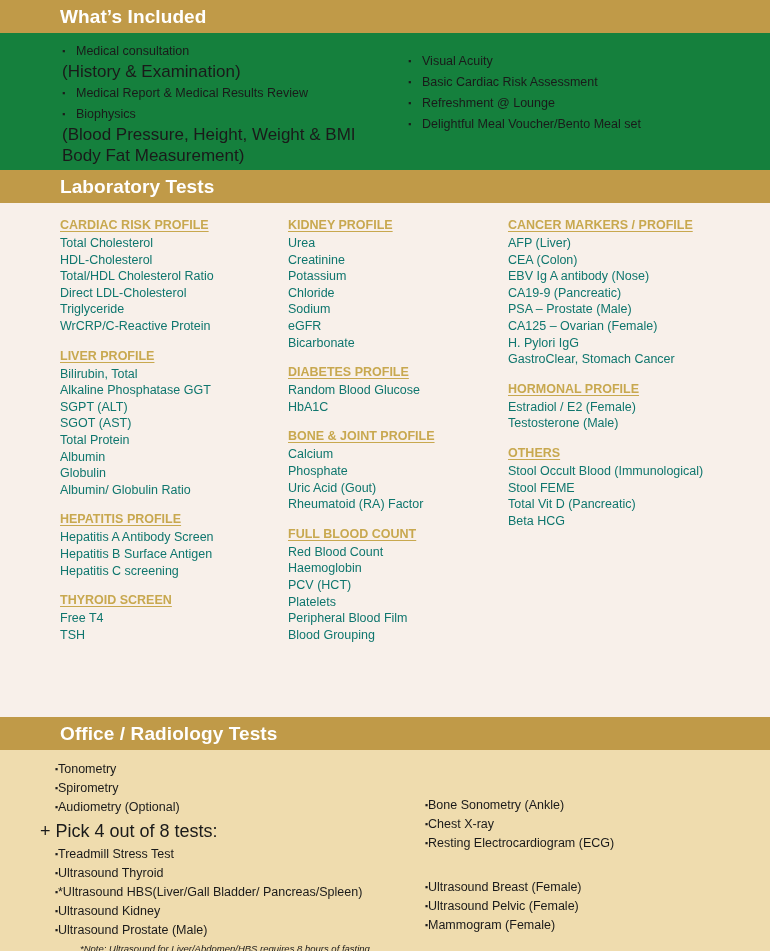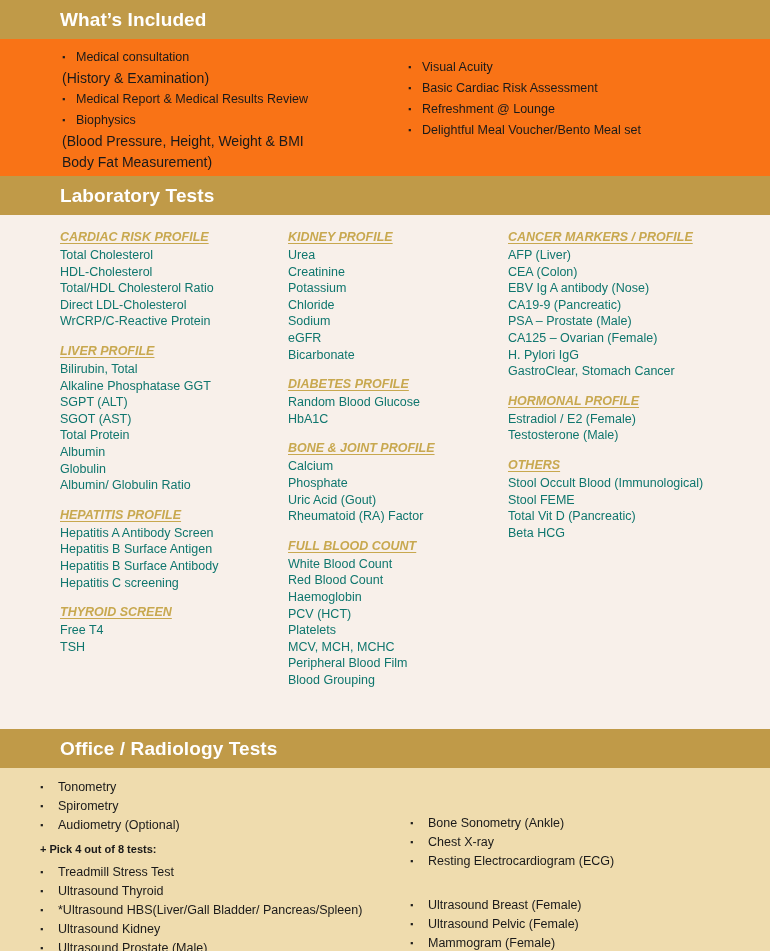--- a/index.html
+++ b/index.html
@@ -17,37 +17,37 @@
   .page {
     position: relative;
     width: 770px;
     height: 951px;
     background: #f7efe9;
   }
 
   
   .bar {
     background: #c09a48;
-    height: 39px;
+    height: 33px;
     display: flex;
     align-items: center;
     padding-left: 60px;
     box-sizing: border-box;
   }
   .bar-title {
     color: #ffffff;
     font-size: 19px;
     font-weight: bold;
     letter-spacing: 0.1px;
     line-height: 1;
   }
 
   
   .cream {
-    background: #f97316;
+    background: #15803d;
   }
   .included-body {
     position: relative;
     height: 137px;
     padding: 9px 0 0 0;
     box-sizing: border-box;
   }
   .col-left-inc {
     position: absolute;
     left: 62px;
@@ -70,21 +70,21 @@
   .li .bullet {
     width: 14px;
     flex: 0 0 14px;
     color: #1a1a1a;
     font-size: 9px;
     line-height: 19px;
   }
   .li .bullet::before { content: "\25AA"; }
   .li .txt { flex: 1 1 auto; }
   .sub-note {
-    font-size: 14px;
+    font-size: 17px;
     line-height: 18px;
     margin: 0 0 3px 0;
     padding-left: 0px;
   }
 
   
   .lab-body {
     background: #f8f0ea;
     position: relative;
     height: 502px;
@@ -102,21 +102,20 @@
   .grp:last-child { margin-bottom: 0; }
   .grp-title {
     color: #c8a84f;
     font-weight: bold;
     font-size: 12.5px;
     line-height: 17px;
     text-decoration: underline;
     text-underline-offset: 2px;
     margin-bottom: 1px;
     white-space: nowrap;
-    font-style: italic;
   }
   .grp-item {
     font-size: 12.5px;
     line-height: 16.6px;
     color: #0f766e;
     white-space: nowrap;
   }
 
   
   .strip {
@@ -141,31 +140,32 @@
     position: absolute;
     left: 410px;
     top: 10px;
     width: 350px;
     margin-top: 36px;
   }
   .office-right.second {
     top: 92px;
   }
   .pick-line {
-    font-size: 11px;
-    font-weight: bold;
+    font-size: 18px;
+    font-weight: normal;
     line-height: 22px;
     margin: 3px 0 3px 0;
     padding-left: 0px;
   }
   .office-li {
     display: flex;
     align-items: flex-start;
     font-size: 12.5px;
     line-height: 19px;
+    text-align: right;
   }
   .office-li .bullet {
     width: 18px;
     flex: 0 0 18px;
     font-size: 9px;
     line-height: 19px;
   }
   .office-li .bullet::before { content: "\25AA"; }
   .foot-note {
     font-size: 9.5px;
@@ -225,38 +225,38 @@
     <span class="bar-title">Laboratory Tests</span>
   </div>
   <div class="lab-body">
     <div class="lab-col c1">
         <div class="grp">
           <div class="grp-title">CARDIAC RISK PROFILE</div>
           <div class="grp-item">Total Cholesterol</div>
           <div class="grp-item">HDL-Cholesterol</div>
           <div class="grp-item">Total/HDL Cholesterol Ratio</div>
           <div class="grp-item">Direct LDL-Cholesterol</div>
+          <div class="grp-item">Triglyceride</div>
           <div class="grp-item">WrCRP/C-Reactive Protein</div>
         </div>
         <div class="grp">
           <div class="grp-title">LIVER PROFILE</div>
           <div class="grp-item">Bilirubin, Total</div>
           <div class="grp-item">Alkaline Phosphatase GGT</div>
           <div class="grp-item">SGPT (ALT)</div>
           <div class="grp-item">SGOT (AST)</div>
           <div class="grp-item">Total Protein</div>
           <div class="grp-item">Albumin</div>
           <div class="grp-item">Globulin</div>
           <div class="grp-item">Albumin/ Globulin Ratio</div>
         </div>
         <div class="grp">
           <div class="grp-title">HEPATITIS PROFILE</div>
           <div class="grp-item">Hepatitis A Antibody Screen</div>
           <div class="grp-item">Hepatitis B Surface Antigen</div>
-          <div class="grp-item">Hepatitis B Surface Antibody</div>
           <div class="grp-item">Hepatitis C screening</div>
         </div>
         <div class="grp">
           <div class="grp-title">THYROID SCREEN</div>
           <div class="grp-item">Free T4</div>
           <div class="grp-item">TSH</div>
         </div>
       </div>
     <div class="lab-col c2">
         <div class="grp">
@@ -276,26 +276,24 @@
         </div>
         <div class="grp">
           <div class="grp-title">BONE &amp; JOINT PROFILE</div>
           <div class="grp-item">Calcium</div>
           <div class="grp-item">Phosphate</div>
           <div class="grp-item">Uric Acid (Gout)</div>
           <div class="grp-item">Rheumatoid (RA) Factor</div>
         </div>
         <div class="grp">
           <div class="grp-title">FULL BLOOD COUNT</div>
-          <div class="grp-item">White Blood Count</div>
           <div class="grp-item">Red Blood Count</div>
           <div class="grp-item">Haemoglobin</div>
           <div class="grp-item">PCV (HCT)</div>
           <div class="grp-item">Platelets</div>
-          <div class="grp-item">MCV, MCH, MCHC</div>
           <div class="grp-item">Peripheral Blood Film</div>
           <div class="grp-item">Blood Grouping</div>
         </div>
       </div>
     <div class="lab-col c3">
         <div class="grp">
           <div class="grp-title">CANCER MARKERS / PROFILE</div>
           <div class="grp-item">AFP (Liver)</div>
           <div class="grp-item">CEA (Colon)</div>
           <div class="grp-item">EBV Ig A antibody (Nose)</div>

